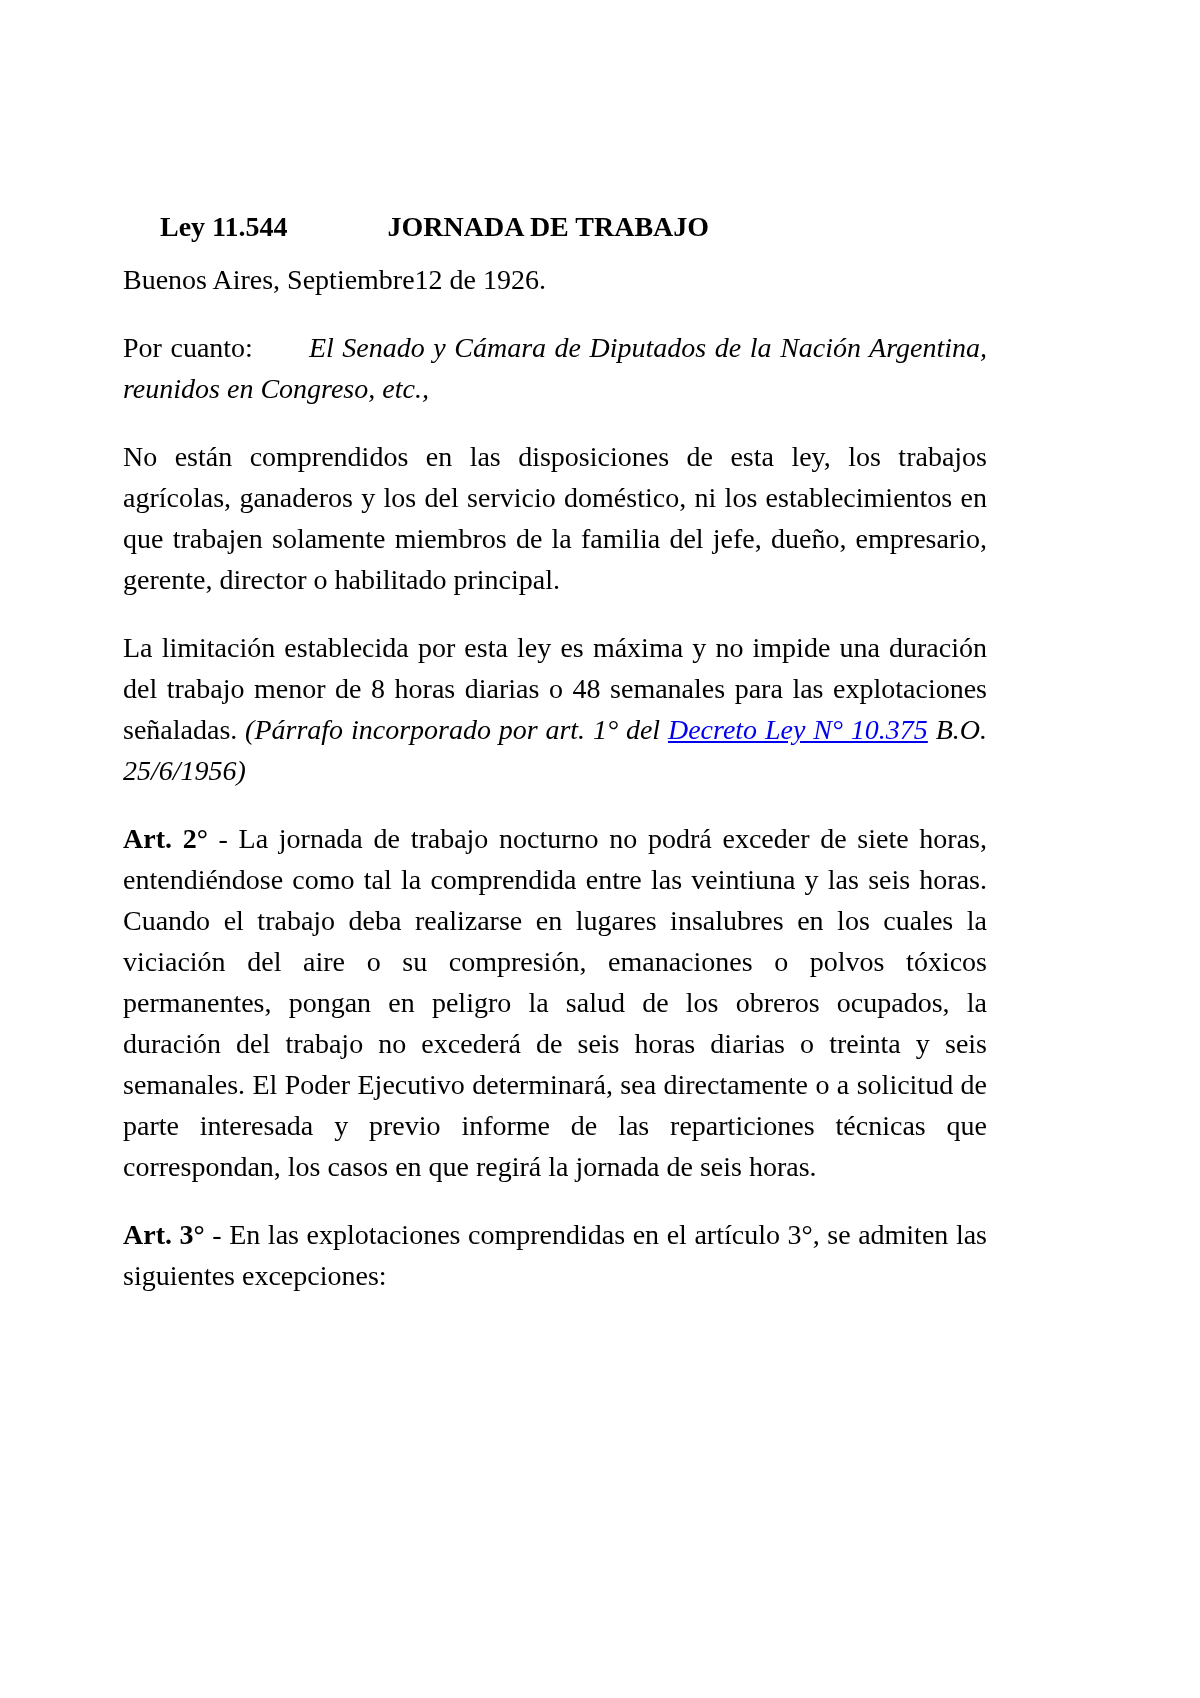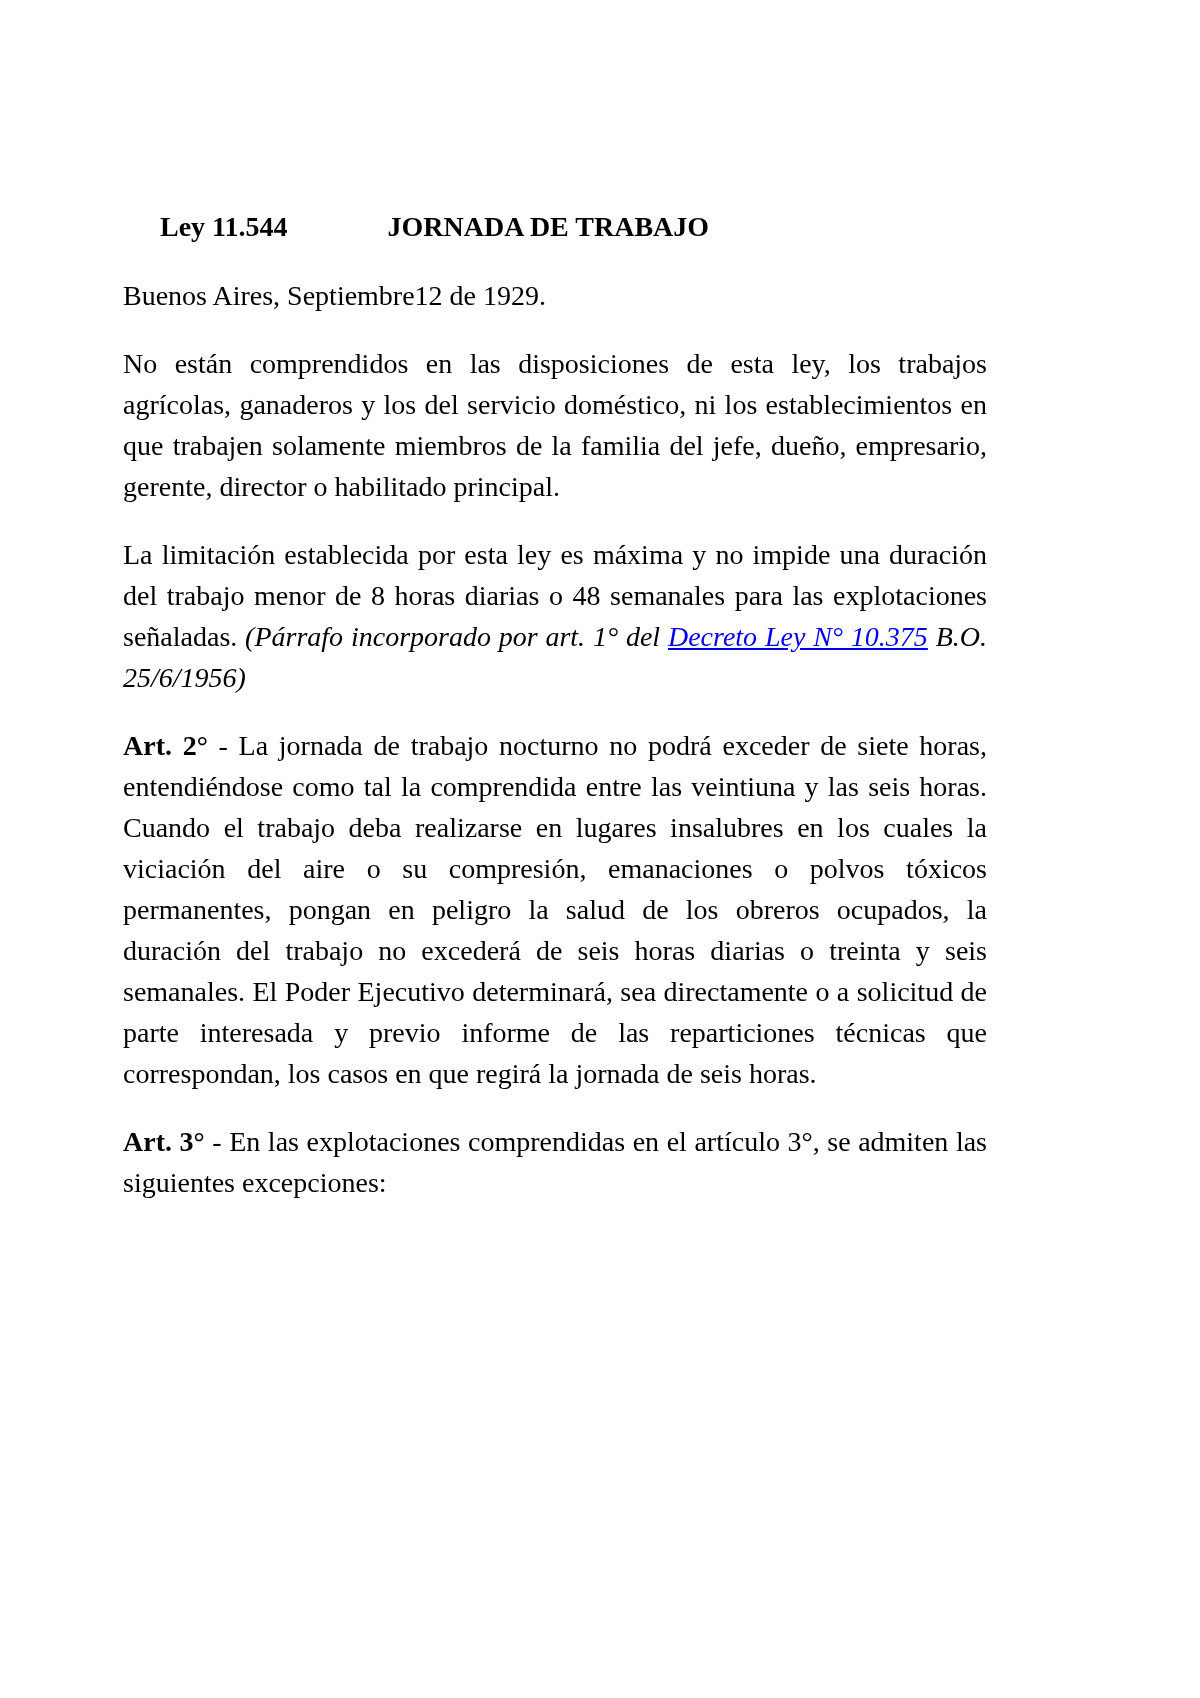--- a/index.html
+++ b/index.html
@@ -18,40 +18,41 @@
   }
   p {
     text-align: justify;
     margin: 0 0 27px 0;
   }
   .b { font-weight: bold; }
   .i { font-style: italic; }
   .title {
     text-align: left;
     padding-left: 37px;
-    margin-bottom: 28px;
+    margin-bottom: 12px;
   }
   .title-right { margin-left: 100px; }
   .tab-sp { display: inline-block; width: 56px; }
   a.doc-link {
     color: #0000ee;
     font-style: italic;
     text-decoration: underline;
     cursor: pointer;
   }
 </style>
 </head>
 <body>
 
 <div class="page">
 
   <p class="title"><span class="b">Ley 11.544</span><span class="b title-right">JORNADA DE TRABAJO</span></p>
 
-  <p>Buenos Aires, Septiembre12 de 1929.</p>
+  <p>Buenos Aires, Septiembre12 de 1926.</p>
 
+  <p><span>Por cuanto:</span><span class="tab-sp"></span><span class="i">El Senado y Cámara de Diputados de la Nación Argentina, reunidos en Congreso, etc.,</span></p>
 
 
   <p>No están comprendidos en las disposiciones de esta ley, los trabajos agrícolas, ganaderos y los del servicio doméstico, ni los establecimientos en que trabajen solamente miembros de la familia del jefe, dueño, empresario, gerente, director o habilitado principal.</p>
 
   <p><span>La limitación establecida por esta ley es máxima y no impide una duración del trabajo menor de 8 horas diarias o 48 semanales para las explotaciones señaladas. </span><span class="i">(Párrafo incorporado por art. 1° del </span><a href="#" class="doc-link">Decreto Ley N° 10.375</a><span class="i"> B.O. 25/6/1956)</span></p>
 
   <p><span class="b">Art. 2°</span><span> - La jornada de trabajo nocturno no podrá exceder de siete horas, entendiéndose como tal la comprendida entre las veintiuna y las seis horas. Cuando el trabajo deba realizarse en lugares insalubres en los cuales la viciación del aire o su compresión, emanaciones o polvos tóxicos permanentes, pongan en peligro la salud de los obreros ocupados, la duración del trabajo no excederá de seis horas diarias o treinta y seis semanales. El Poder Ejecutivo determinará, sea directamente o a solicitud de parte interesada y previo informe de las reparticiones técnicas que correspondan, los casos en que regirá la jornada de seis horas.</span></p>
 
   <p><span class="b">Art. 3°</span><span> - En las explotaciones comprendidas en el artículo 3°, se admiten las siguientes excepciones:</span></p>
 

